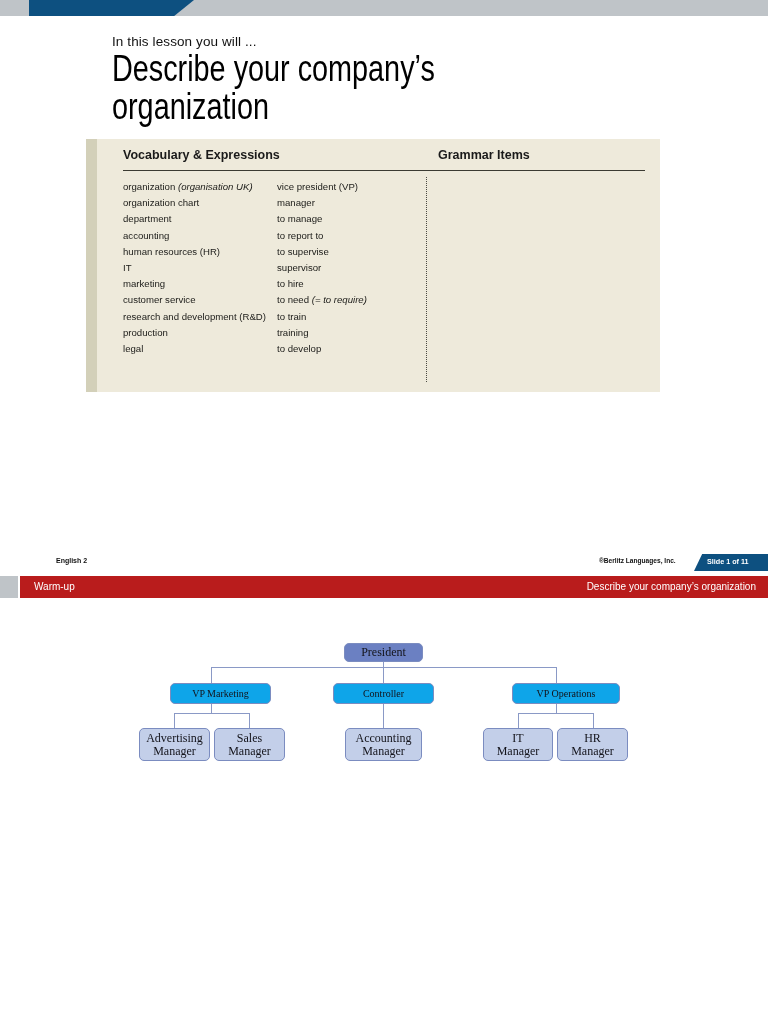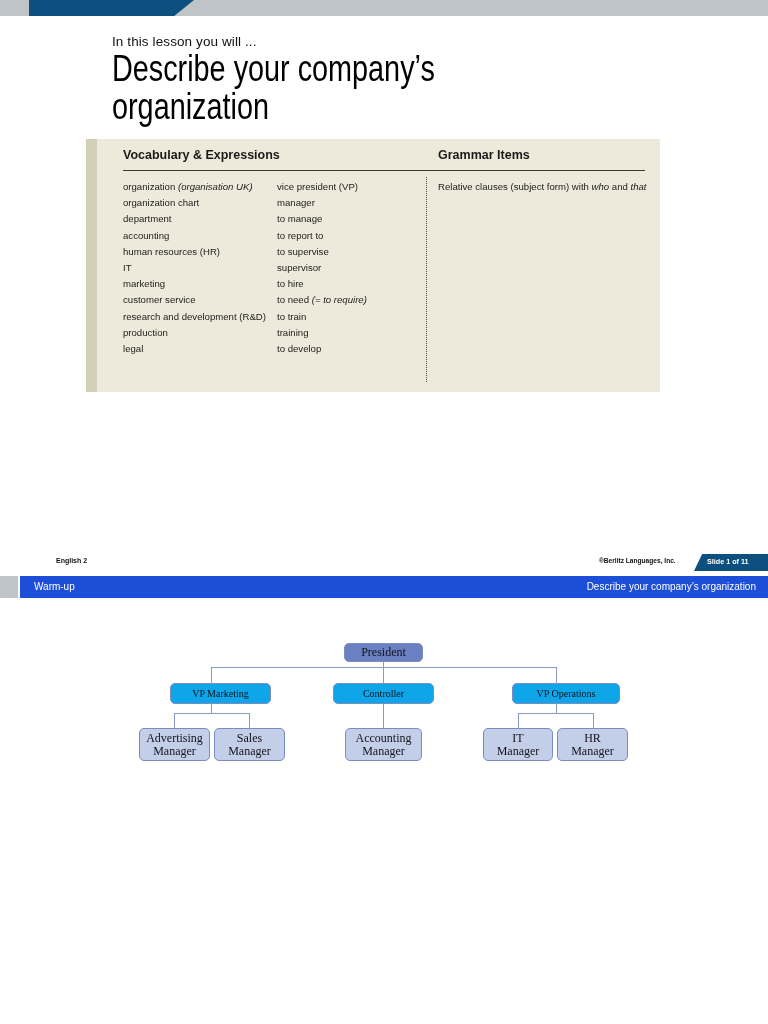--- a/index.html
+++ b/index.html
@@ -108,21 +108,21 @@
     background:#bfc4c8;
   }
 
   
   .section-bar-stub{
     position:absolute;left:0;top:576px;width:18px;height:22px;
     background:#bfc4c8;
   }
   .section-bar{
     position:absolute;left:20px;top:576px;width:748px;height:22px;
-    background:#1d4ed8;
+    background:#b91c1c;
   }
   .section-bar .left-label{
     position:absolute;left:14px;top:5px;
     font-size:10px;color:#ffffff;
     font-family:"Liberation Sans", sans-serif;
   }
   .section-bar .right-label{
     position:absolute;right:12px;top:5px;
     font-size:10px;color:#ffffff;
     font-family:"Liberation Sans", sans-serif;
@@ -190,23 +190,20 @@
         <div class="row">to manage</div>
         <div class="row">to report to</div>
         <div class="row">to supervise</div>
         <div class="row">supervisor</div>
         <div class="row">to hire</div>
         <div class="row">to need <i>(= to require)</i></div>
         <div class="row">to train</div>
         <div class="row">training</div>
         <div class="row">to develop</div>
       </div>
-    <div class="vg-col c3">
-        <div class="row">Relative clauses (subject form) with <i>who</i> and <i>that</i></div>
-      </div>
   </div>
 </div>
 
 <div class="meta-line">
   <div class="meta-left">English 2</div>
   <div class="meta-copy">®Berlitz Languages, Inc.</div>
   <div class="meta-slide-tab">
     <span>Slide 1 of 11</span>
   </div>
   <div class="meta-tab-end"></div>

